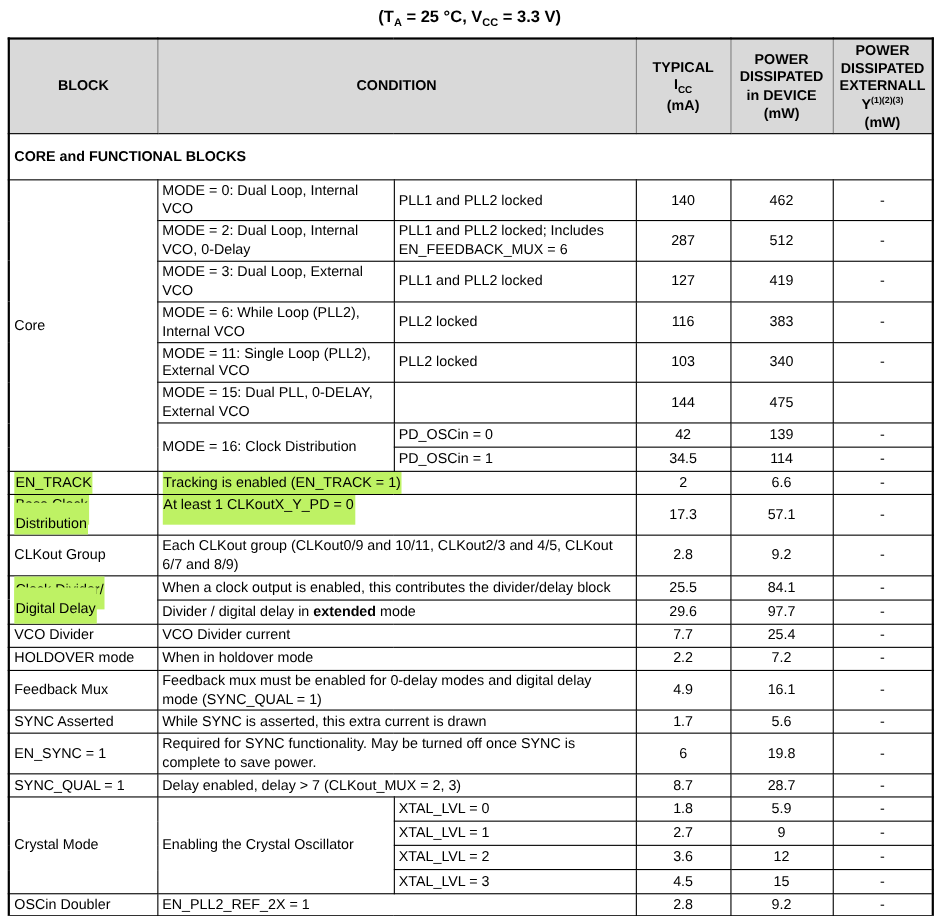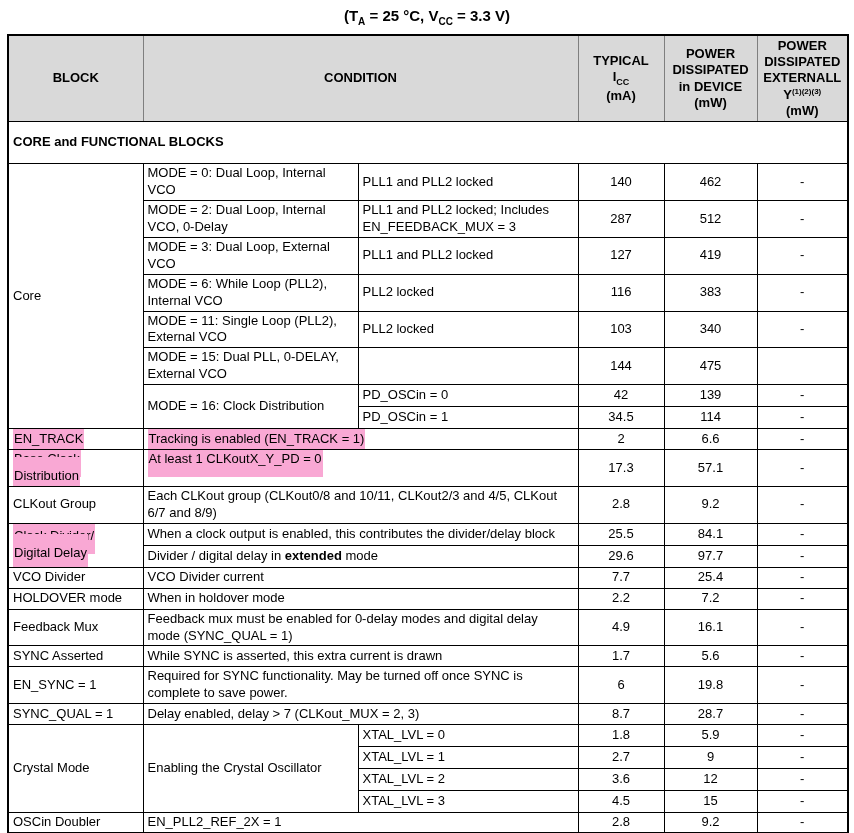--- a/index.html
+++ b/index.html
@@ -48,21 +48,21 @@
     vertical-align: middle;
     line-height: 1.3;
     overflow: hidden;
   }
   td.num { text-align: center; padding: 1px 2px; }
   td.section { font-weight: bold; }
   tr.rh1 { height: 21px; }
   tr.rh2 { height: 35px; }
   tr.rh3 { height: 22px; }
   tr.rsec { height: 42px; }
-  .hl { background: #f9a8d4; padding: 11px 1px; }
+  .hl { background: #bef264; padding: 11px 1px; }
   .b { font-weight: bold; }
 </style>
 </head>
 <body>
 
 <div class="title">
   <div><span>(T</span><sub>A</sub><span> = 25 °C, V</span><sub>CC</sub><span> = 3.3 V)</span></div>
 </div>
 
 <table>
@@ -106,21 +106,21 @@
   <tr class="rh2">
     <td rowspan="8">Core</td>
     <td>MODE = 0: Dual Loop, Internal VCO</td>
     <td>PLL1 and PLL2 locked</td>
     <td class="num">140</td>
     <td class="num">462</td>
     <td class="num">-</td>
   </tr>
   <tr class="rh2">
     <td>MODE = 2: Dual Loop, Internal VCO, 0-Delay</td>
-    <td>PLL1 and PLL2 locked; Includes EN_FEEDBACK_MUX = 3</td>
+    <td>PLL1 and PLL2 locked; Includes EN_FEEDBACK_MUX = 6</td>
     <td class="num">287</td>
     <td class="num">512</td>
     <td class="num">-</td>
   </tr>
   <tr class="rh2">
     <td>MODE = 3: Dual Loop, External VCO</td>
     <td>PLL1 and PLL2 locked</td>
     <td class="num">127</td>
     <td class="num">419</td>
     <td class="num">-</td>
@@ -171,21 +171,21 @@
   <tr class="rh2">
     <td><span class="hl">Base Clock</span><br><span class="hl">Distribution</span></td>
     <td colspan="2" style="vertical-align:top;"><span class="hl">At least 1 CLKoutX_Y_PD = 0</span></td>
     <td class="num">17.3</td>
     <td class="num">57.1</td>
     <td class="num">-</td>
   </tr>
 
   <tr class="rh2">
     <td>CLKout Group</td>
-    <td colspan="2">Each CLKout group (CLKout0/8 and 10/11, CLKout2/3 and 4/5, CLKout 6/7 and 8/9)</td>
+    <td colspan="2">Each CLKout group (CLKout0/9 and 10/11, CLKout2/3 and 4/5, CLKout 6/7 and 8/9)</td>
     <td class="num">2.8</td>
     <td class="num">9.2</td>
     <td class="num">-</td>
   </tr>
 
   <tr class="rh3">
     <td rowspan="2"><span class="hl">Clock Divider/</span><br><span class="hl">Digital Delay</span></td>
     <td colspan="2">When a clock output is enabled, this contributes the divider/delay block</td>
     <td class="num">25.5</td>
     <td class="num">84.1</td>

